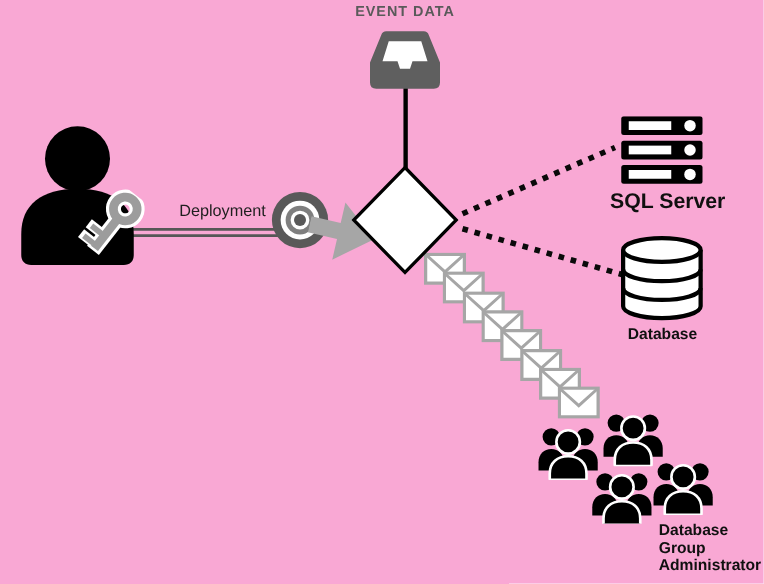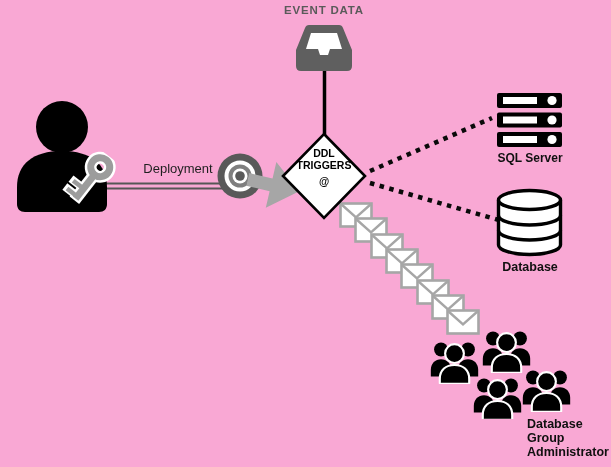--- a/index.html
+++ b/index.html
@@ -7,21 +7,21 @@
           font-family:"Liberation Sans",sans-serif;}
   .abs{position:absolute;}
   svg{display:block;}
   
   #lines-overlay{left:0;top:0;width:611px;height:467px;z-index:1;}
   
   .lbl{position:absolute;z-index:6;white-space:nowrap;}
   #lbl-event-data{left:269px;top:4px;width:110px;text-align:center;font-size:11.5px;
                   font-weight:bold;color:#5a5a5a;letter-spacing:0.8px;}
   #lbl-deployment{left:128px;top:161px;width:100px;text-align:center;font-size:13px;color:#1f1f1f;}
-  #lbl-sql-server{left:488px;top:151px;width:84px;text-align:center;font-size:12px;
+  #lbl-sql-server{left:488px;top:151px;width:84px;text-align:center;font-size:17px;
                   font-weight:600;color:#101010;}
   #lbl-database{left:488px;top:260px;width:84px;text-align:center;font-size:12.5px;
                 font-weight:600;color:#101010;}
   #lbl-dba-group{left:527px;top:417px;font-size:12.5px;font-weight:600;color:#101010;
                  line-height:14px;text-align:left;}
   #lbl-dba-group span{display:block;}
   
   #icon-tray{left:295px;top:24px;width:58px;height:48px;z-index:2;}
   #icon-person{left:14px;top:99px;width:98px;height:114px;z-index:3;}
   #icon-key{left:68px;top:150px;width:46px;height:58px;z-index:4;transform:rotate(38deg);}
@@ -78,25 +78,20 @@
     <circle cx="23" cy="23" r="7.5" fill="#fff"></circle>
     <circle cx="23" cy="23" r="4.8" fill="#595959"></circle>
   </svg>
   <svg id="icon-arrow" class="abs" viewBox="0 0 54 49">
     <polygon points="0,18 24,18 24,1 53,24.5 24,48 24,31 0,31" fill="#a6a6a6"></polygon>
   </svg>
 
   <svg id="node-diamond" class="abs" viewBox="0 0 86 88">
     <polygon points="43,2 84,44 43,86 2,44" fill="#fff" stroke="#000" stroke-width="2.6"></polygon>
   </svg>
-  <div id="node-diamond-text">
-    <div>DDL</div>
-    <div>TRIGGERS</div>
-    <div class="at">@</div>
-  </div>
 
   <svg id="icon-server" class="abs" viewBox="0 0 67 55">
     <g>
       <rect x="1" y="0" width="65" height="15" rx="2" fill="#000"></rect>
       <rect x="7" y="4" width="34" height="7" fill="#fff"></rect>
       <circle cx="56" cy="7.5" r="4.6" fill="#fff"></circle>
     </g>
     <g>
       <rect x="1" y="19.5" width="65" height="15" rx="2" fill="#000"></rect>
       <rect x="7" y="23.5" width="34" height="7" fill="#fff"></rect>

